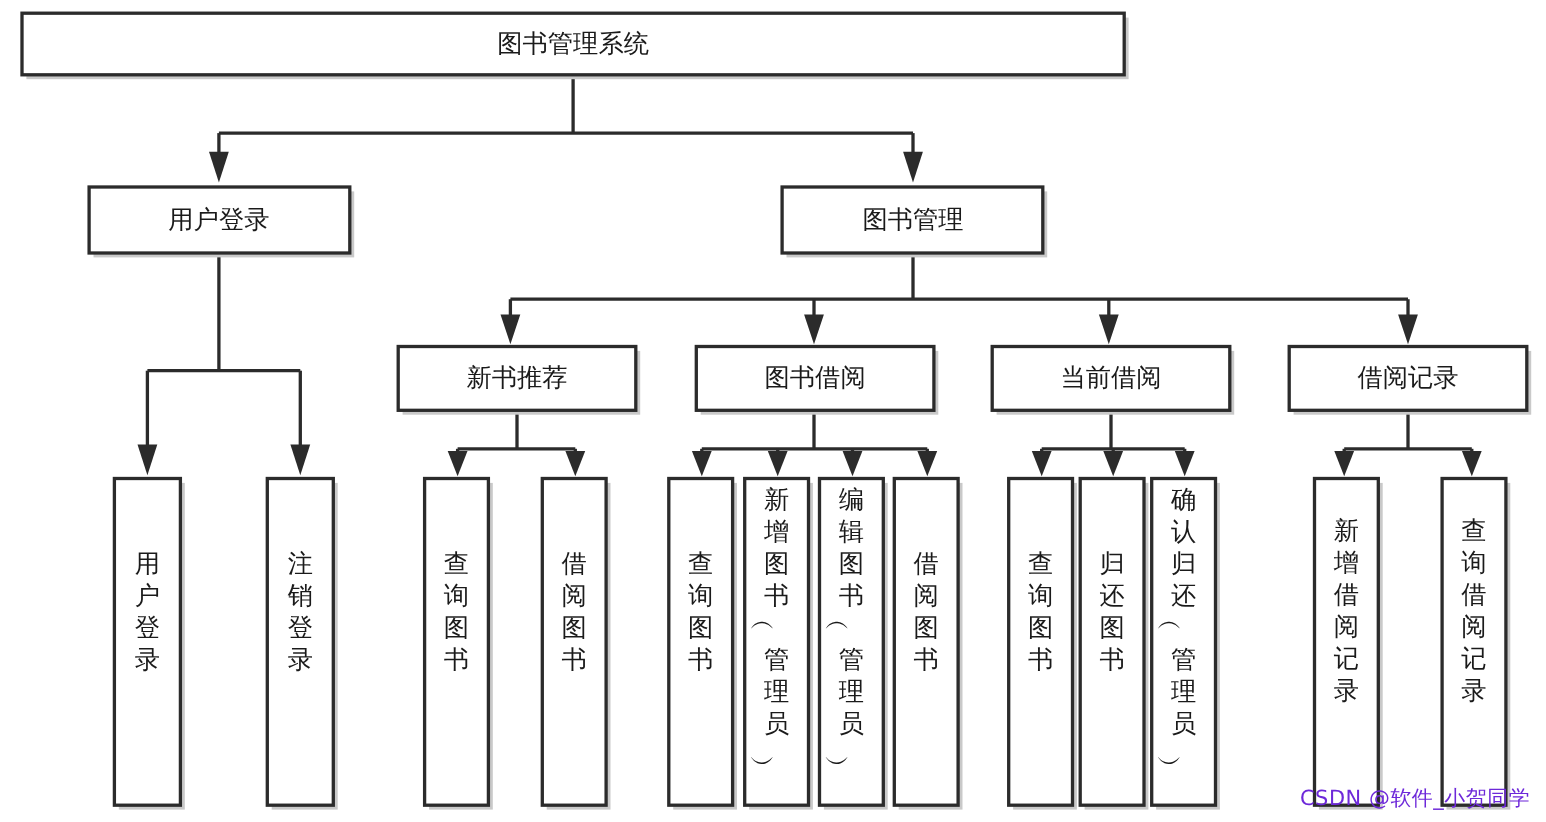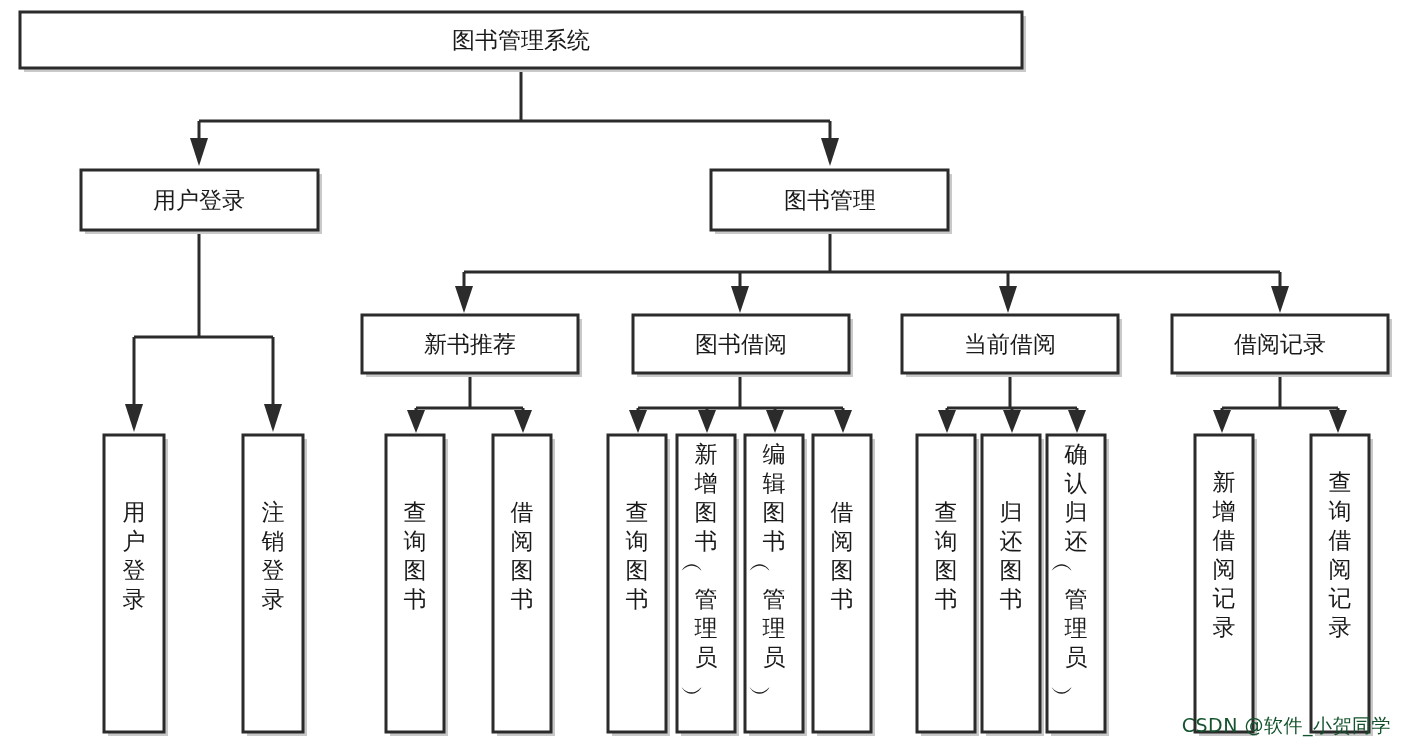--- a/index.html
+++ b/index.html
@@ -57,21 +57,21 @@
     font-size: 23px;
     fill: #1a1a1a;
     text-anchor: middle;
   }
   .watermark {
     position: absolute;
     right: 14px;
     bottom: 8px;
     font-family: "DejaVu Sans", "Liberation Sans", sans-serif;
     font-size: 19px;
-    color: #14532d;
+    color: #6d28d9;
     letter-spacing: 0.5px;
     white-space: nowrap;
     user-select: none;
   }
 </style>
 </head>
 <body>
 
 <div id="diagram-root">
 <svg class="diagram" viewBox="0 0 1405 747" xmlns="http://www.w3.org/2000/svg">

